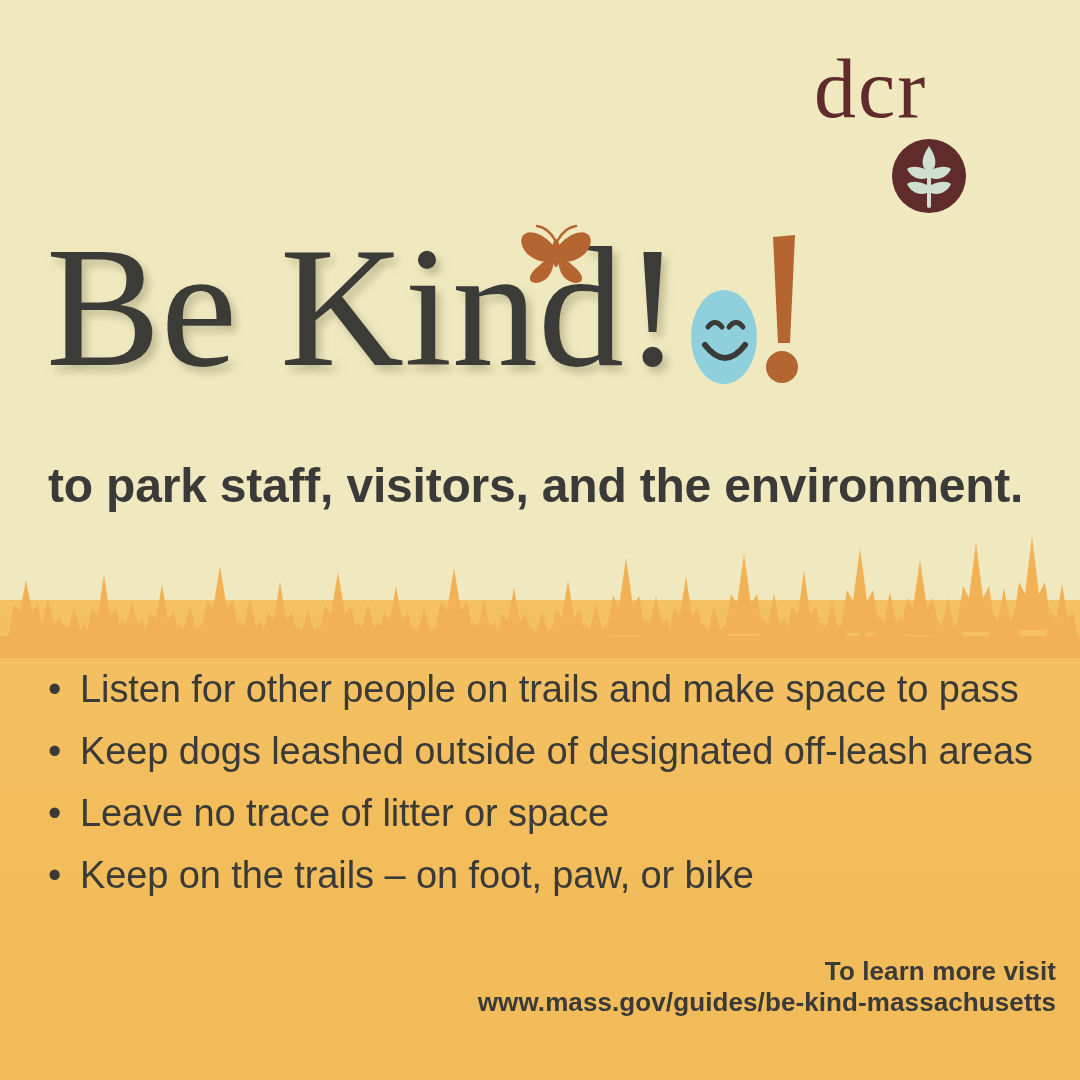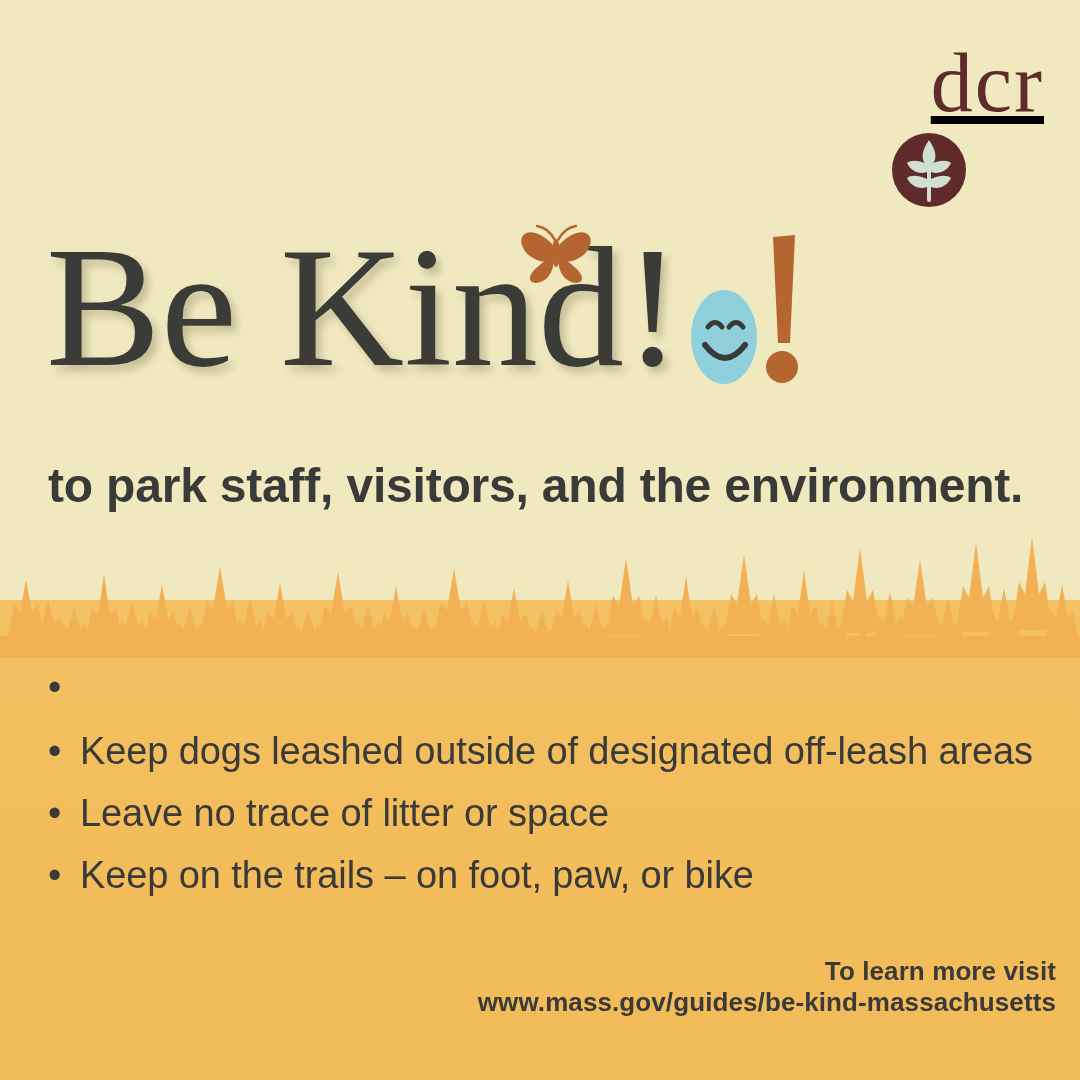--- a/index.html
+++ b/index.html
@@ -38,25 +38,24 @@
     top: 508px;
     width: 1080px;
     height: 150px;
     display: block;
   }
 
   
   .logo {
     position: absolute;
     right: 36px;
-    top: 44px;
+    top: 50px;
     width: 230px;
-    text-align: right;
+    text-align: left;
     line-height: 1;
-    text-decoration: underline;
   }
   .logo-word {
     font-family: "Liberation Serif", serif;
     font-size: 84px;
     color: #5f2b2b;
     letter-spacing: 2px;
     line-height: 0.92;
     display: block;
   }
   .logo-state {
@@ -283,20 +282,21 @@
         </g>
       </g>
     </svg>
   </div>
 
   <div class="subtitle">to park staff, visitors, and the environment.</div>
 
   <div class="bullets">
     <div class="bullet-row">
       <span class="bullet-dot">•</span>
+      <span class="bullet-text">Listen for other people on trails and make space to pass</span>
     </div>
     <div class="bullet-row">
       <span class="bullet-dot">•</span>
       <span class="bullet-text">Keep dogs leashed outside of designated off-leash areas</span>
     </div>
     <div class="bullet-row">
       <span class="bullet-dot">•</span>
       <span class="bullet-text">Leave no trace of litter or space</span>
     </div>
     <div class="bullet-row">

